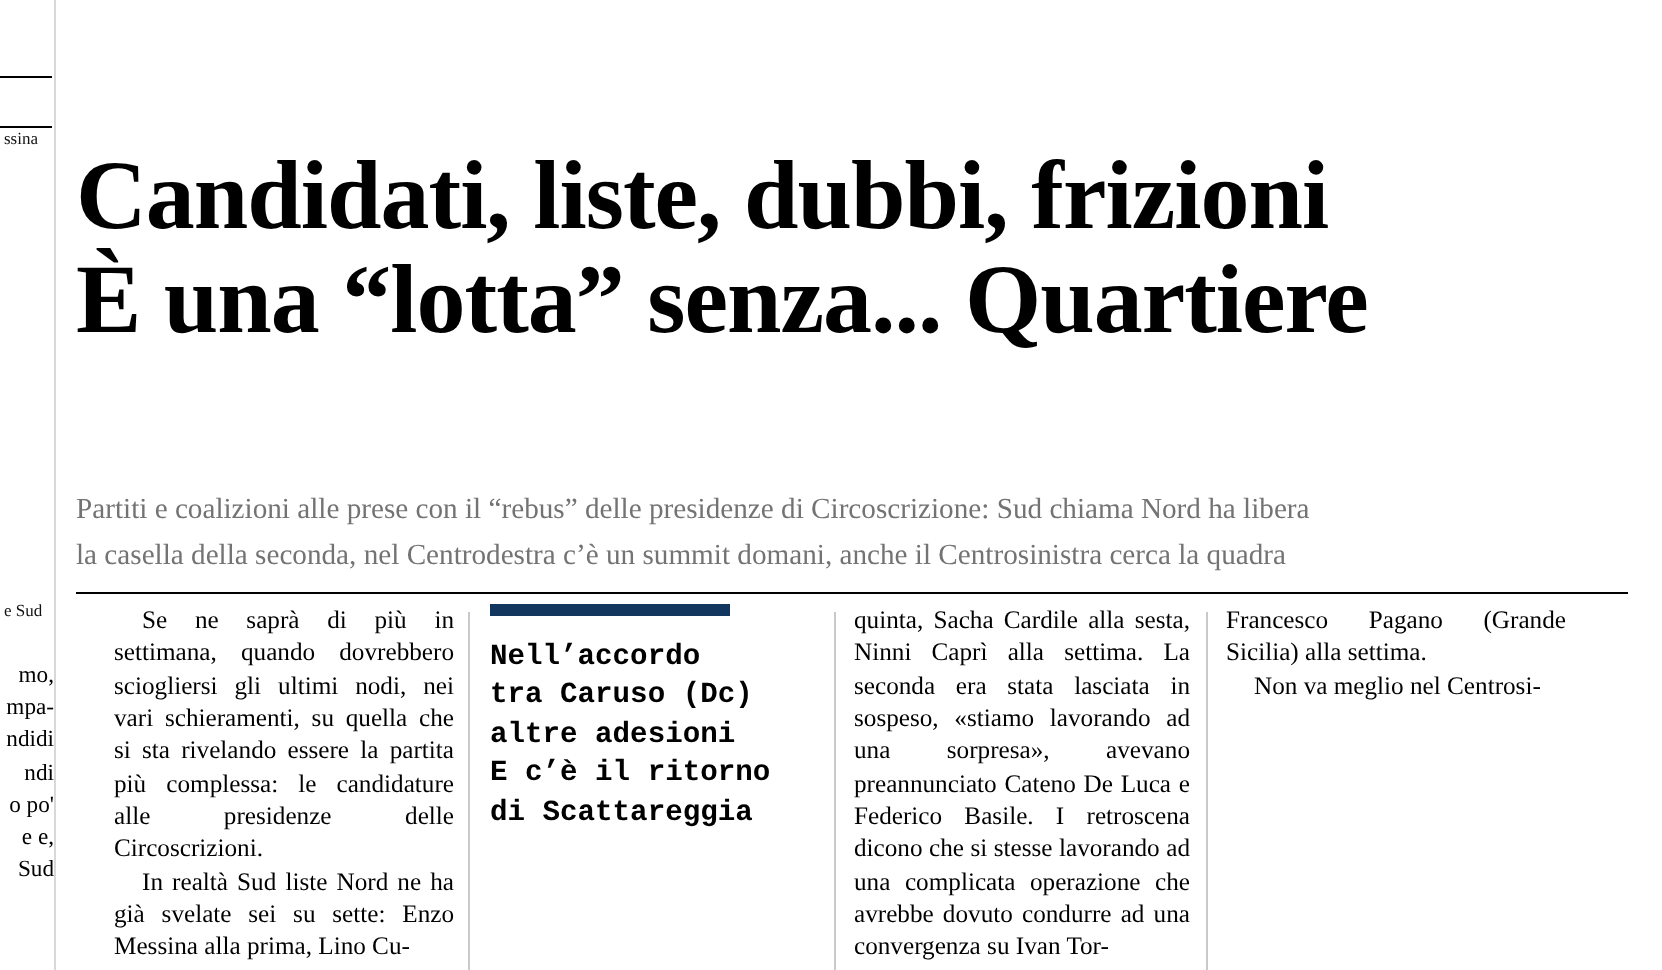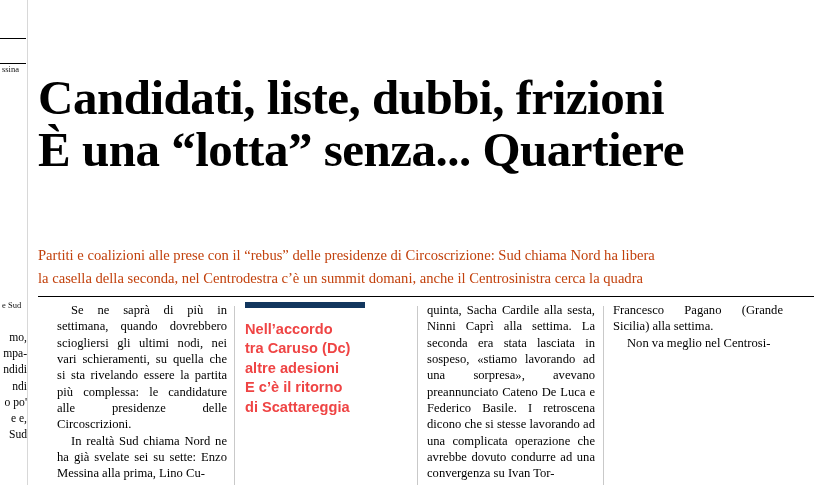--- a/index.html
+++ b/index.html
@@ -108,21 +108,21 @@
   }
 
   .standfirst {
     position: absolute;
     left: 0;
     top: 244px;
     width: 776px;
     font-size: 14.6px;
     line-height: 23px;
     text-align: left;
-    color: #c2410c;
+    color: #737373;
   }
   .standfirst .sfline { display: block; white-space: nowrap; }
 
   .hrule {
     position: absolute;
     left: 0;
     top: 296px;
     width: 776px;
     height: 1px;
     background: #000;
@@ -172,25 +172,25 @@
     top: 0px;
     width: 164px;
   }
   .pullquote .bar {
     width: 120px;
     height: 6px;
     background: #12365e;
     margin-bottom: 12px;
   }
   .pullquote .pq-text {
-    font-family: Liberation Sans, sans-serif;
+    font-family: Liberation Mono, monospace;
     font-weight: bold;
     font-size: 14.6px;
     line-height: 19.4px;
-    color: #ef4444;
+    color: #000000;
   }
   .pullquote .pq-text span { display: block; white-space: nowrap; }
 
   
   .frag {
     font-size: 11.6px;
     line-height: 16.2px;
     text-align: right;
     color: #000;
   }
@@ -233,21 +233,21 @@
     <div class="hrule"></div>
 
     <div class="cols">
 
       <div class="vsep v1"></div>
       <div class="vsep v2"></div>
       <div class="vsep v3"></div>
 
       <div class="col col-1">
         <p class="first">Se ne saprà di più in settimana, quando dovrebbero sciogliersi gli ultimi nodi, nei vari schieramenti, su quella che si sta rivelando essere la partita più complessa: le candidature alle presidenze delle Circoscrizioni.</p>
-        <p>In realtà Sud chiama Nord ne ha già svelate sei su sette: Enzo Messina alla prima, Lino Cu-</p>
+        <p>In realtà Sud liste Nord ne ha già svelate sei su sette: Enzo Messina alla prima, Lino Cu-</p>
       </div>
 
       <div class="pullquote">
         <div class="bar" style="background: rgb(18, 54, 94);"></div>
         <div class="pq-text">
           <span>Nell’accordo</span>
           <span>tra Caruso (Dc)</span>
           <span>altre adesioni</span>
           <span>E c’è il ritorno</span>
           <span>di Scattareggia</span>

